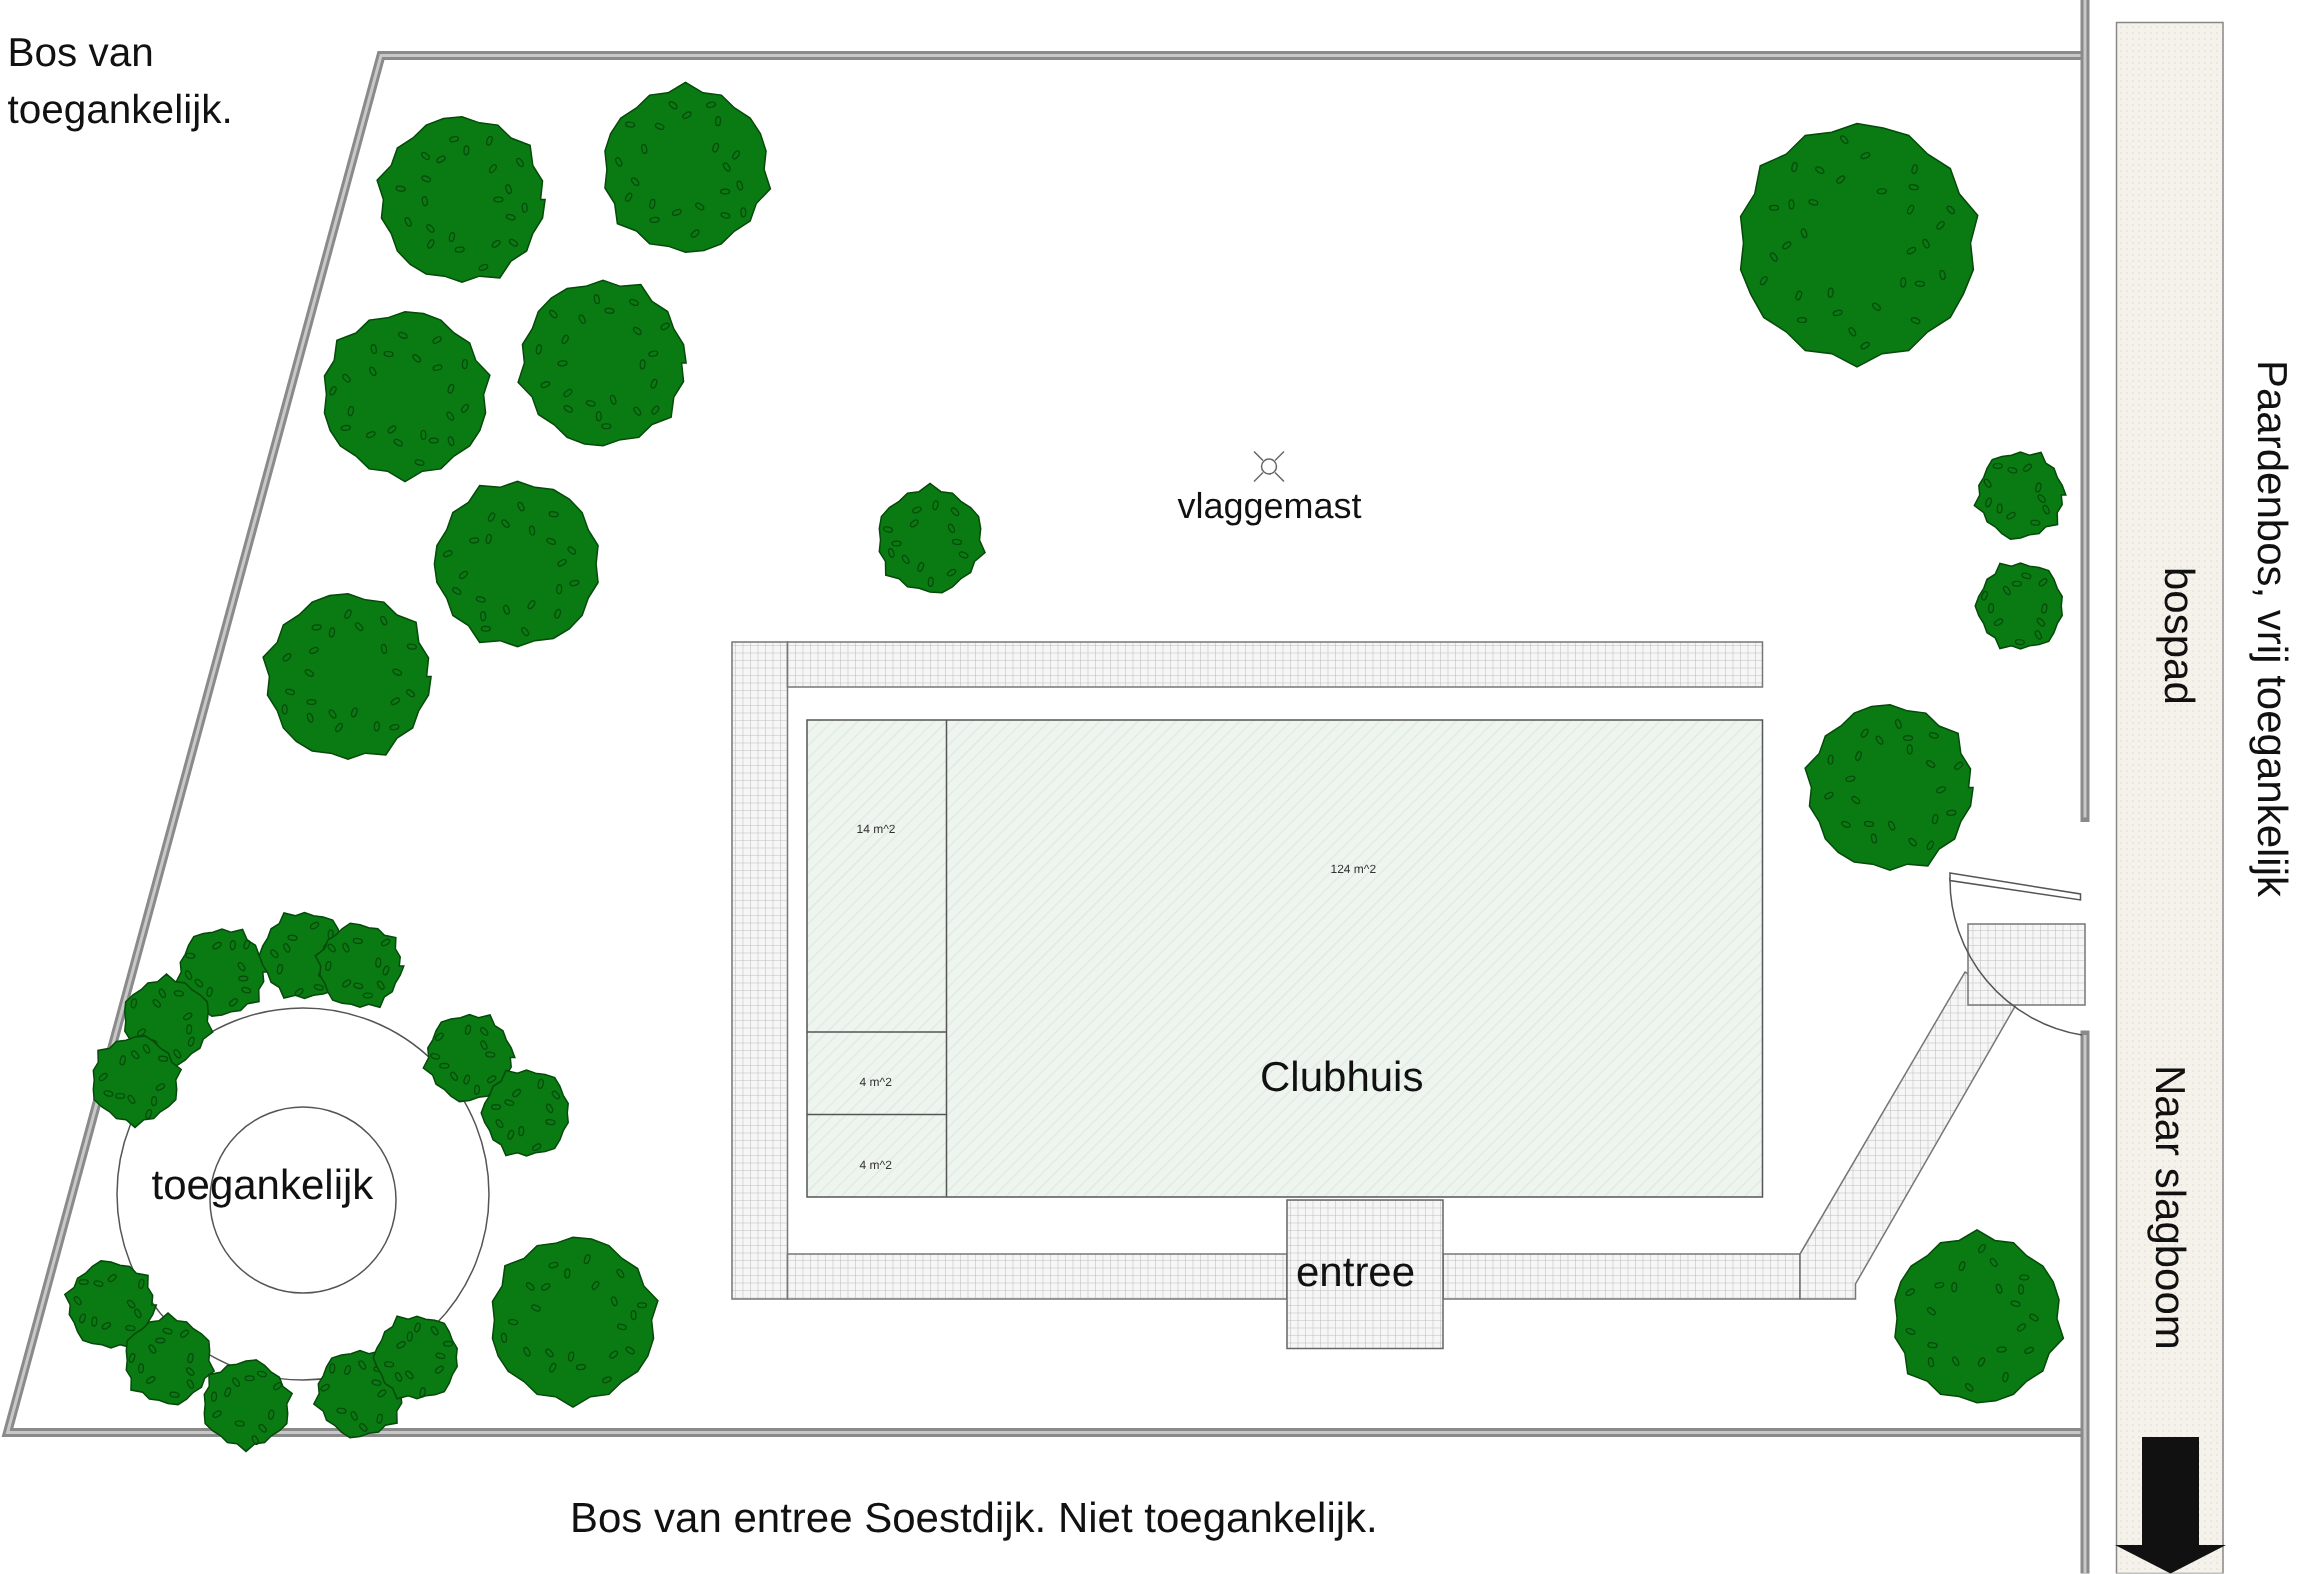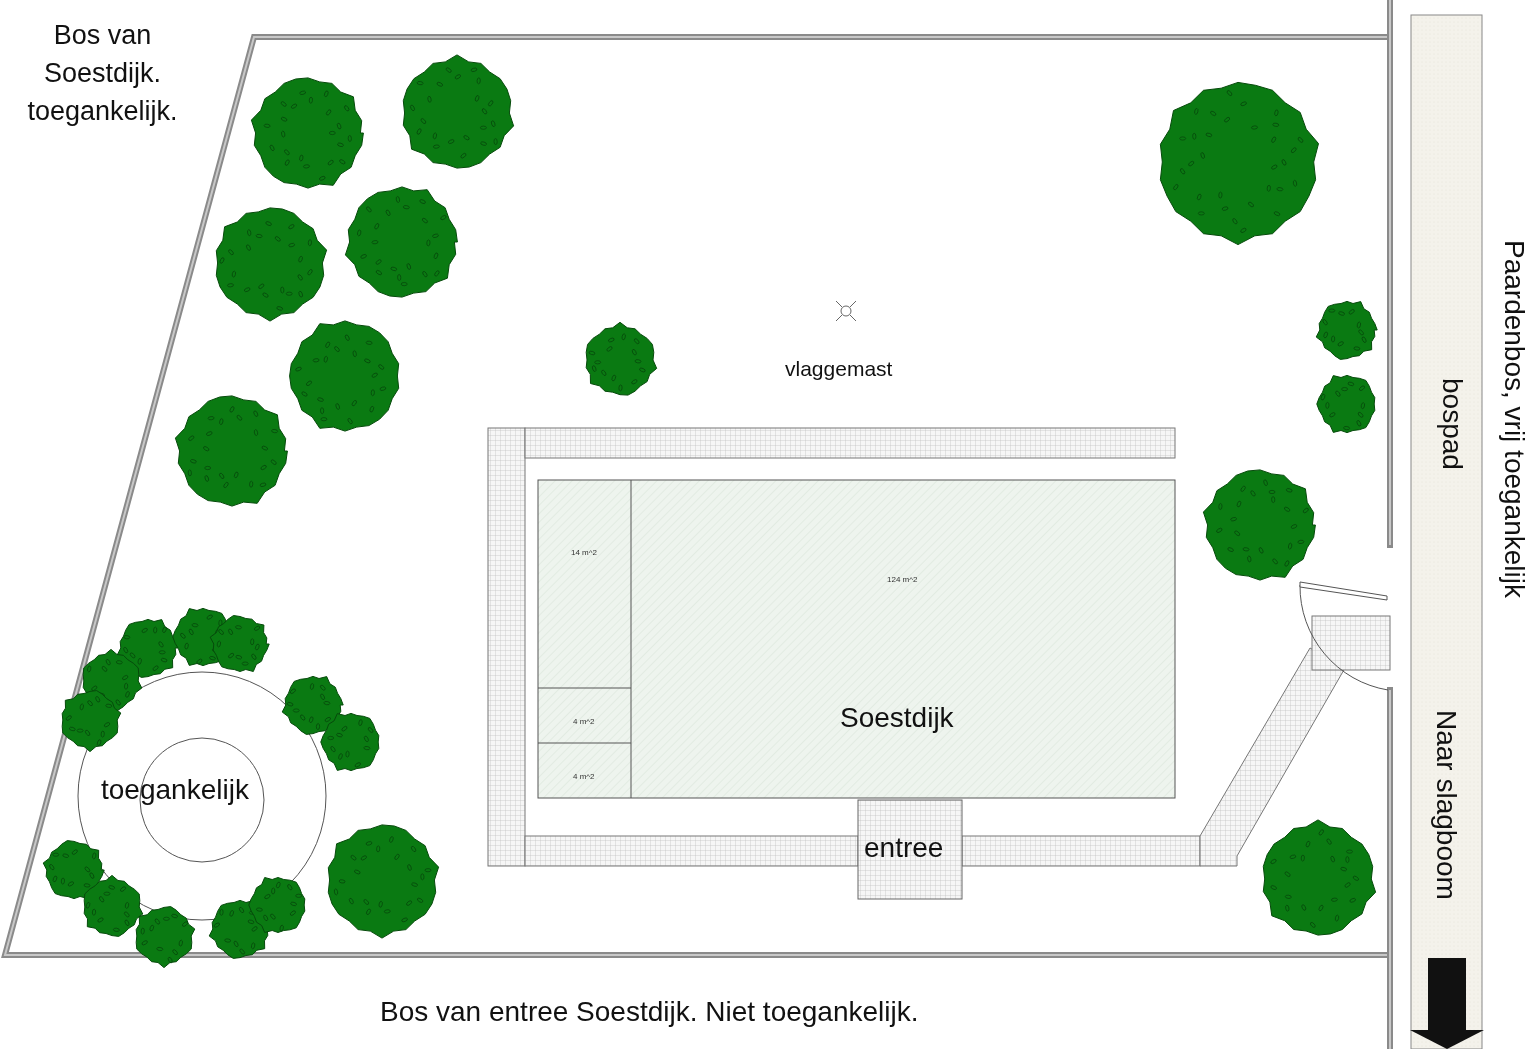--- a/index.html
+++ b/index.html
@@ -1,20 +1,20 @@
 <!DOCTYPE html>
 <html><head>
 <meta charset="utf-8">
 <style>
   html, body { margin: 0; padding: 0; background: #ffffff; }
   body { width: 1536px; height: 1049px; position: relative; overflow: hidden;
          font-family: "Liberation Sans", "DejaVu Sans", sans-serif; color: #111; }
   #plan { position: absolute; left: 0; top: 0; }
   .lbl { position: absolute; font-family: "Liberation Sans", "DejaVu Sans", sans-serif; color: #111; }
-  .center { text-align: center; }
+  .center { text-align: left; }
   .small { font-size: 8px; color: #333; text-align: center; }
   .vert { transform-origin: 0 0; transform: rotate(90deg); white-space: nowrap; }
 </style>
 </head>
 <body>
 
 <svg id="plan" width="1536" height="1049" viewBox="0 0 1536 1049" xmlns="http://www.w3.org/2000/svg">
   <defs>
     <pattern id="grid" width="5" height="5" patternUnits="userSpaceOnUse">
       <rect width="5" height="5" fill="#f6f6f6"></rect>
@@ -555,35 +555,34 @@
         <ellipse cx="267.4" cy="896.6" rx="3" ry="1.6" transform="rotate(149 267.4 896.6)" fill="none" stroke="#064a0b" stroke-width="0.8"></ellipse>
         <ellipse cx="293.6" cy="903.9" rx="3" ry="1.6" transform="rotate(16 293.6 903.9)" fill="none" stroke="#064a0b" stroke-width="0.8"></ellipse>
         <ellipse cx="265.7" cy="917.9" rx="3" ry="1.6" transform="rotate(63 265.7 917.9)" fill="none" stroke="#064a0b" stroke-width="0.8"></ellipse>
         <ellipse cx="278.3" cy="885.0" rx="3" ry="1.6" transform="rotate(110 278.3 885.0)" fill="none" stroke="#064a0b" stroke-width="0.8"></ellipse>
       </g>
     </g>
 </svg>
 
 <div class="lbl center" style="left:5px; top:16px; width:195px; font-size:27px; line-height:38px;">
   <div>Bos van</div>
-  <div>Soestdijk.</div>
   <div>toegankelijk.</div>
 </div>
 
 <div class="lbl" style="left:380px; top:996px; font-size:28px;">Bos van entree Soestdijk. Niet toegankelijk.</div>
 
 <div class="lbl vert" style="left:1530px; top:240px; font-size:28px;">Paardenbos, vrij toegankelijk</div>
 
 <div class="lbl vert" style="left:1468px; top:378px; font-size:28px;">bospad</div>
 
 <div class="lbl vert" style="left:1462px; top:710px; font-size:28px;">Naar slagboom</div>
 
-<div class="lbl" style="left:785px; top:324px; font-size:21px;margin-top:33px;">vlaggemast</div>
-
-<div class="lbl" style="left:840px; top:702px; font-size:28px;">Soestdijk</div>
+<div class="lbl" style="left:785px; top:324px; font-size:24px;">vlaggemast</div>
+
+<div class="lbl" style="left:840px; top:702px; font-size:28px;">Clubhuis</div>
 
 <div class="lbl" style="left:864px; top:832px; font-size:28px;text-align:right;">entree</div>
 
 <div class="lbl" style="left:101px; top:774px; font-size:28px;">toegankelijk</div>
 
 <div class="lbl small" style="left:887px; top:575px;">124 m^2</div>
 <div class="lbl small" style="left:571px; top:548px;">14 m^2</div>
 <div class="lbl small" style="left:573px; top:717px;">4 m^2</div>
 <div class="lbl small" style="left:573px; top:772px;">4 m^2</div>
 

